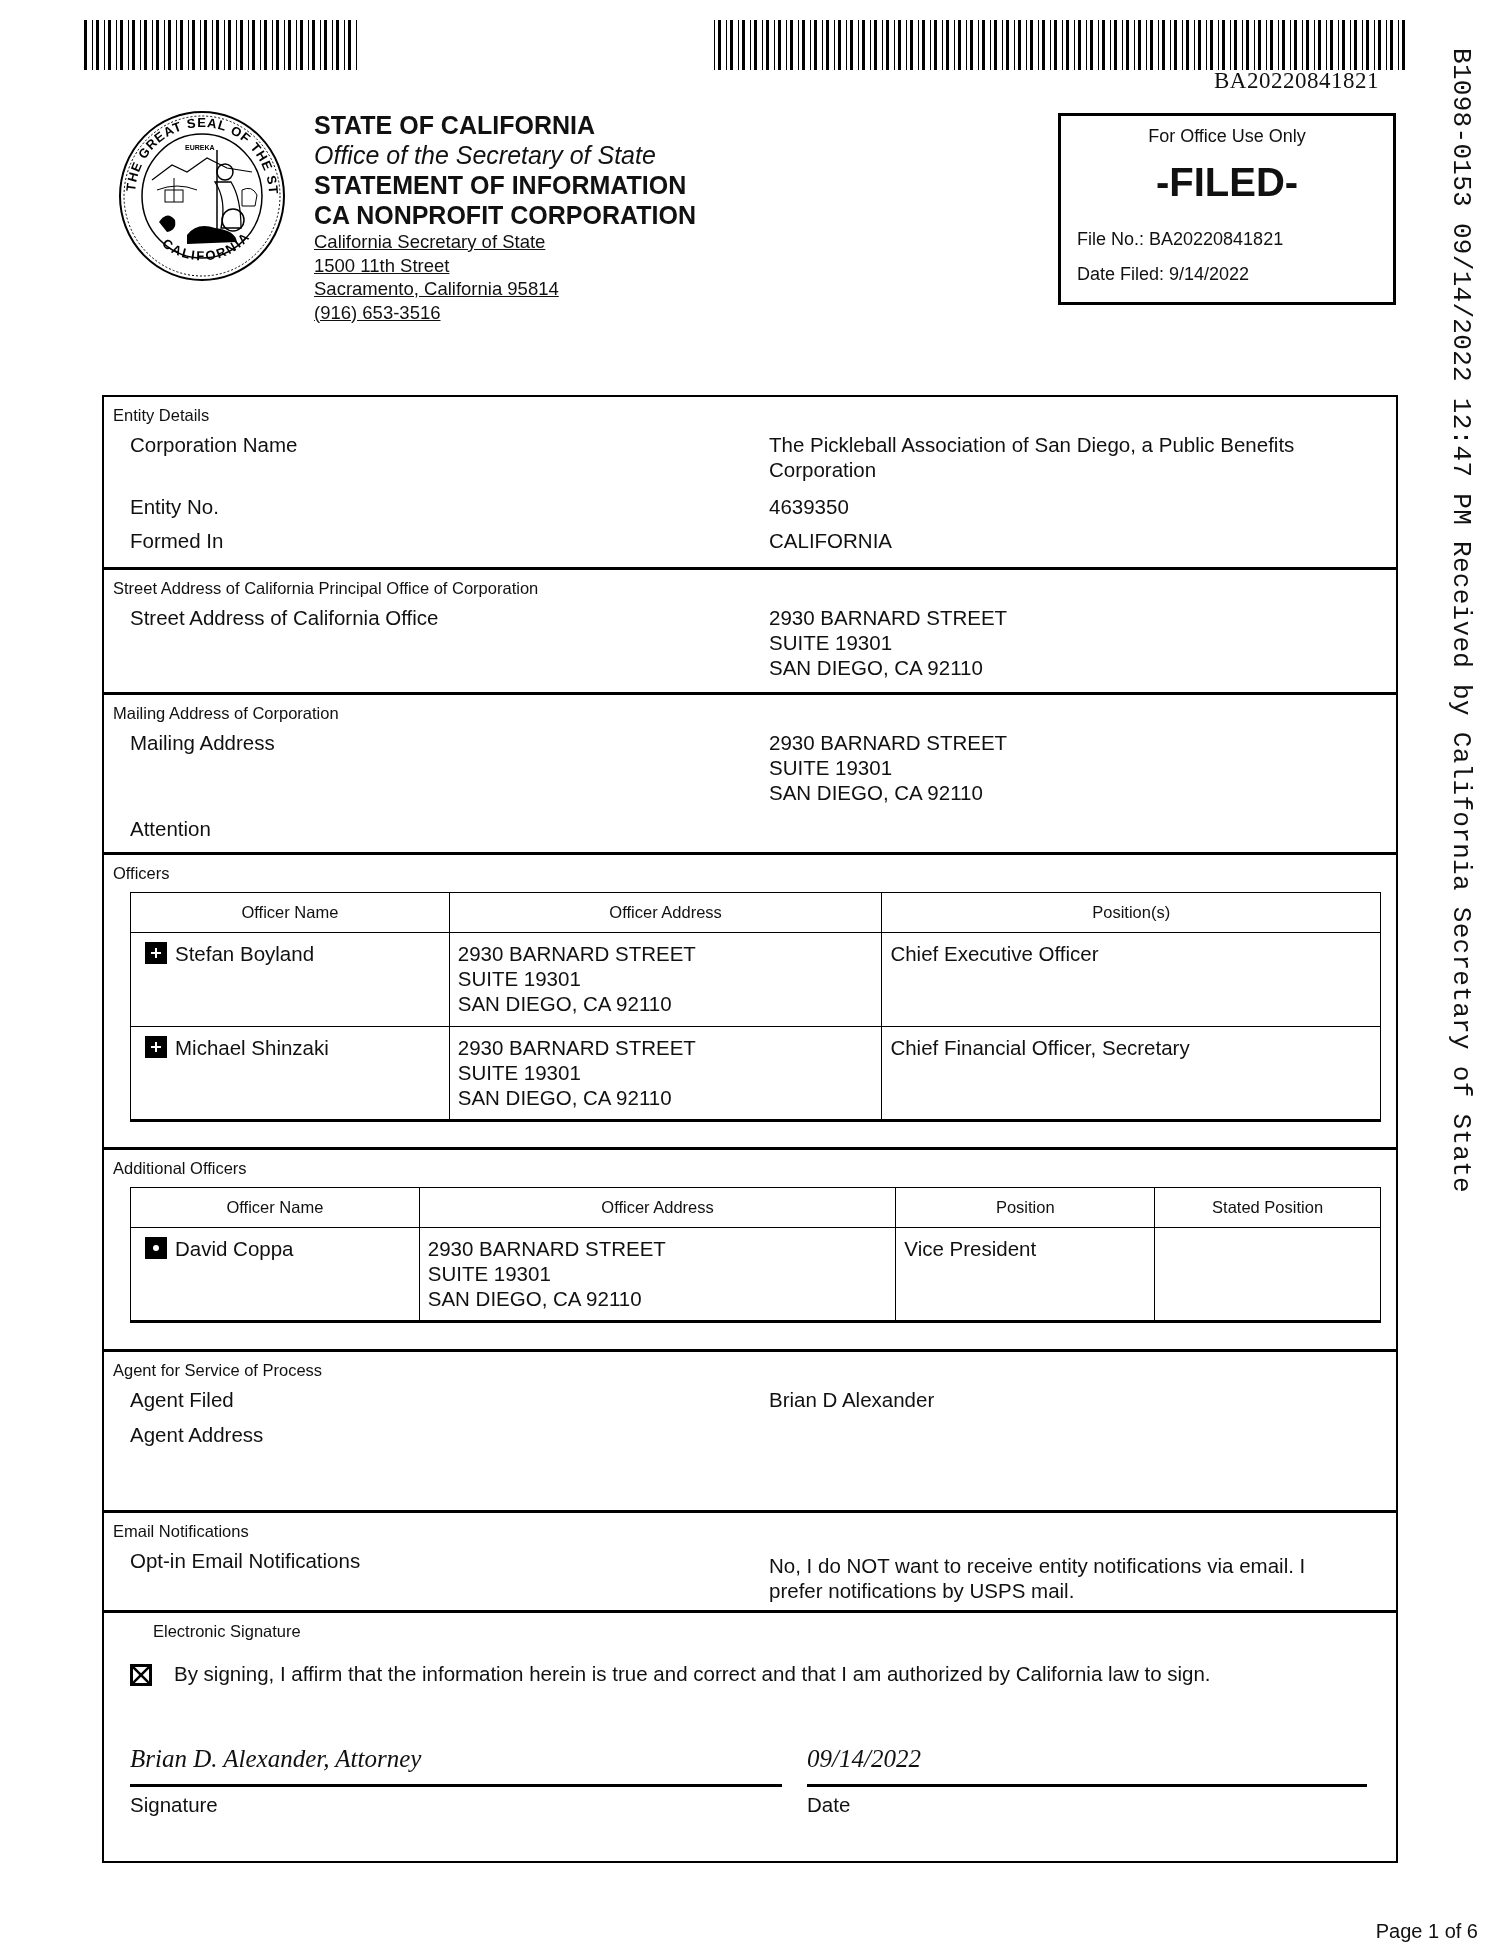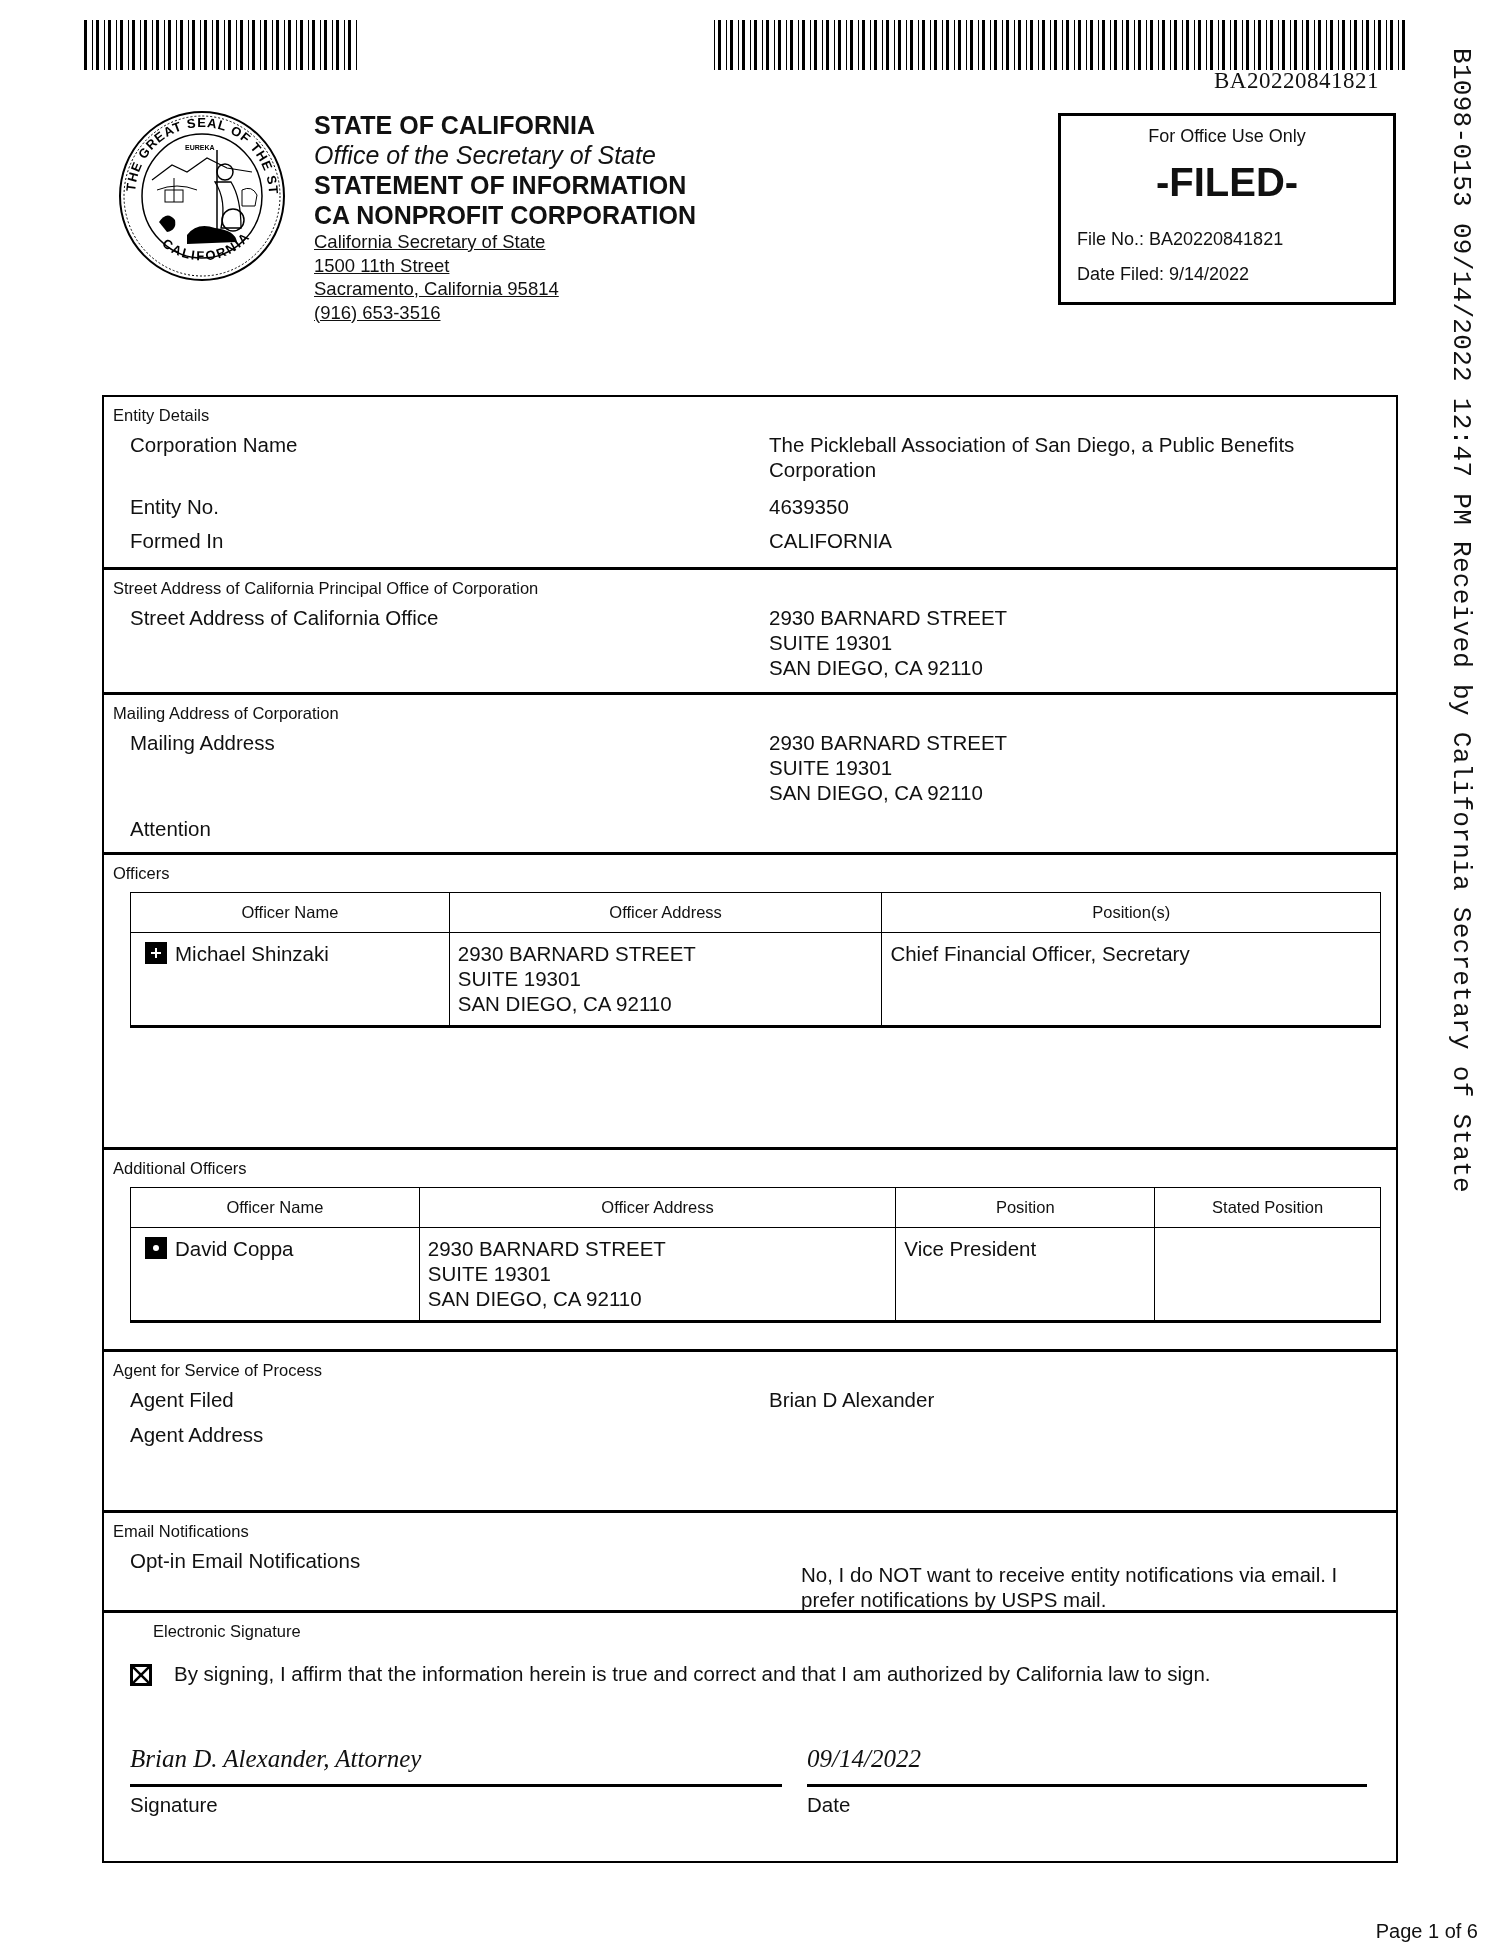--- a/index.html
+++ b/index.html
@@ -297,20 +297,29 @@
           <col style="width:433px">
           <col style="width:499px">
         </colgroup>
       <tbody>
           <tr>
         <th>Officer Name</th>
         <th>Officer Address</th>
         <th>Position(s)</th>
       </tr>
       <tr style="height:94px;">
+        <td><span class="ico plus"></span><span>Stefan Boyland</span></td>
+        <td>
+          <div>2930 BARNARD STREET</div>
+          <div>SUITE 19301</div>
+          <div>SAN DIEGO, CA 92110</div>
+        </td>
+        <td>Chief Executive Officer</td>
+      </tr>
+      <tr style="height:94px;">
         <td><span class="ico plus"></span><span>Michael Shinzaki</span></td>
         <td>
           <div>2930 BARNARD STREET</div>
           <div>SUITE 19301</div>
           <div>SAN DIEGO, CA 92110</div>
         </td>
         <td>Chief Financial Officer, Secretary</td>
       </tr>
     </tbody>
       </table>
@@ -349,21 +358,21 @@
   <div class="sec" style="top:952px; height:161px;">
     <div class="sec-title" style="top:9px;">Agent for Service of Process</div>
     <div class="lbl" style="top:35px;">Agent Filed</div>
     <div class="val" style="top:35px;">Brian D Alexander</div>
     <div class="lbl" style="top:70px;">Agent Address</div>
   </div>
 
   <div class="sec" style="top:1113px; height:100px;">
     <div class="sec-title" style="top:9px;">Email Notifications</div>
     <div class="lbl" style="top:35px;">Opt-in Email Notifications</div>
-    <div class="val" style="top:49px;margin-left:32px;">No, I do NOT want to receive entity notifications via email. I prefer notifications by USPS mail.</div>
+    <div class="val" style="top:40px;">No, I do NOT want to receive entity notifications via email. I prefer notifications by USPS mail.</div>
   </div>
 
   <div class="sec" style="top:1213px; height:255px;">
     <div class="sec-title" style="top:9px;margin-left:40px;">Electronic Signature</div>
     <div class="chk">
       <svg width="16" height="16" viewBox="0 0 16 16">
           <line x1="0" y1="0" x2="16" y2="16" stroke="#000" stroke-width="2.5"></line>
           <line x1="16" y1="0" x2="0" y2="16" stroke="#000" stroke-width="2.5"></line>
         </svg>
     </div>

